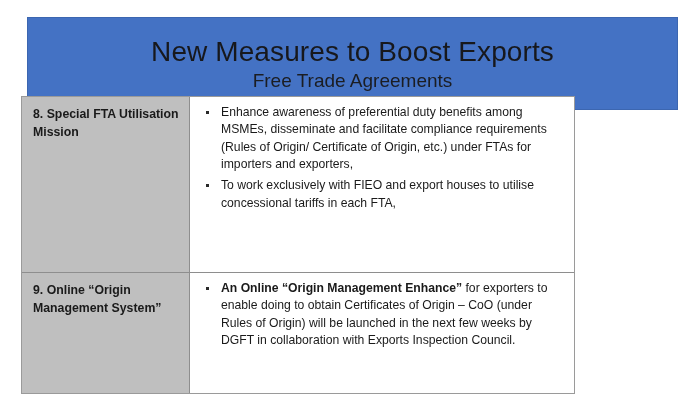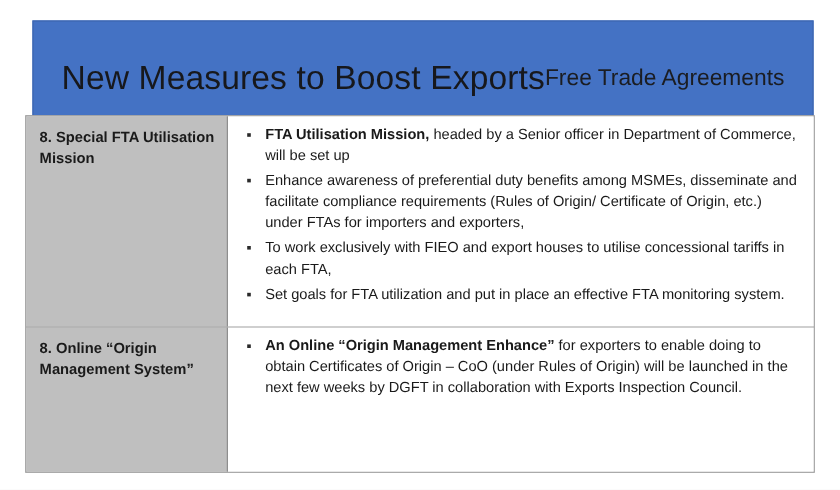--- a/index.html
+++ b/index.html
@@ -23,21 +23,21 @@
   .header-banner {
     position: absolute;
     left: 27px;
     top: 17px;
     width: 651px;
     height: 93px;
     background: #4472C4;
     border: 1px solid #3c66b0;
     box-sizing: border-box;
     display: flex;
-    flex-direction: row;
+    flex-direction: column;
     align-items: center;
     justify-content: center;
     padding-top: 2px;
   }
   .header-title {
     color: #17181c;
     font-size: 28px;
     font-weight: 400;
     letter-spacing: 0.1px;
     line-height: 1.12;
@@ -51,25 +51,25 @@
     line-height: 1.25;
     text-align: center;
     margin-top: 2px;
     white-space: nowrap;
   }
   
   .table-wrap {
     position: absolute;
     left: 21px;
     top: 96px;
-    width: 658px;
+    width: 554px;
     height: 298px;
     border: 1px solid #9a9a9a;
     box-sizing: border-box;
-    background: #e5e5e5;
+    background: #ec4899;
   }
   .trow {
     display: flex;
     width: 100%;
     box-sizing: border-box;
   }
   .trow.row-1 {
     height: 176px;
     border-bottom: 1px solid #8e8e8e;
   }
@@ -133,38 +133,32 @@
 
   <div class="table-wrap">
 
     <div class="trow row-1">
       <div class="cell-label">
         <div class="cell-label-text">8. Special FTA Utilisation Mission</div>
       </div>
       <div class="cell-body">
         <ul class="bullets">
           <li>
-            <span class="b">FTA Utilisation Mission,</span><span> headed by a Senior officer in Department of Commerce, will be set up</span>
-          </li>
-          <li>
             <span>Enhance awareness of preferential duty benefits among MSMEs, disseminate and facilitate compliance requirements (Rules of Origin/ Certificate of Origin, etc.) under FTAs for importers and exporters,</span>
           </li>
           <li>
             <span>To work exclusively with FIEO and export houses to utilise concessional tariffs in each FTA,</span>
-          </li>
-          <li>
-            <span>Set goals for FTA utilization and put in place an effective FTA monitoring system.</span>
           </li>
         </ul>
       </div>
     </div>
 
     <div class="trow row-2">
       <div class="cell-label">
-        <div class="cell-label-text">8. Online “Origin Management System”</div>
+        <div class="cell-label-text">9. Online “Origin Management System”</div>
       </div>
       <div class="cell-body">
         <ul class="bullets">
           <li>
             <span class="b">An Online “Origin Management Enhance”</span><span> for exporters to enable doing to obtain Certificates of Origin – CoO (under Rules of Origin) will be launched in the next few weeks by DGFT in collaboration with Exports Inspection Council.</span>
           </li>
         </ul>
       </div>
     </div>
 

